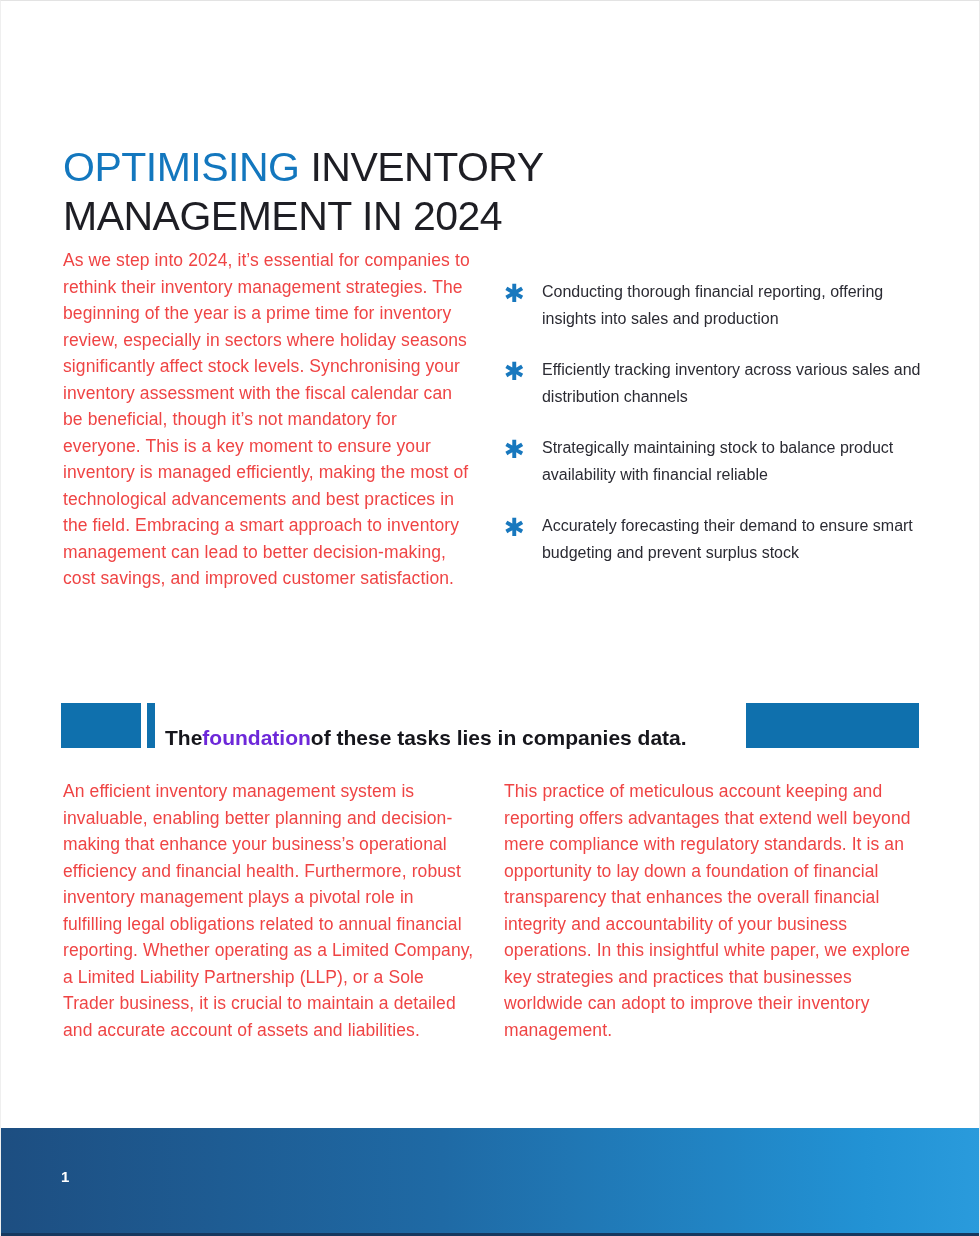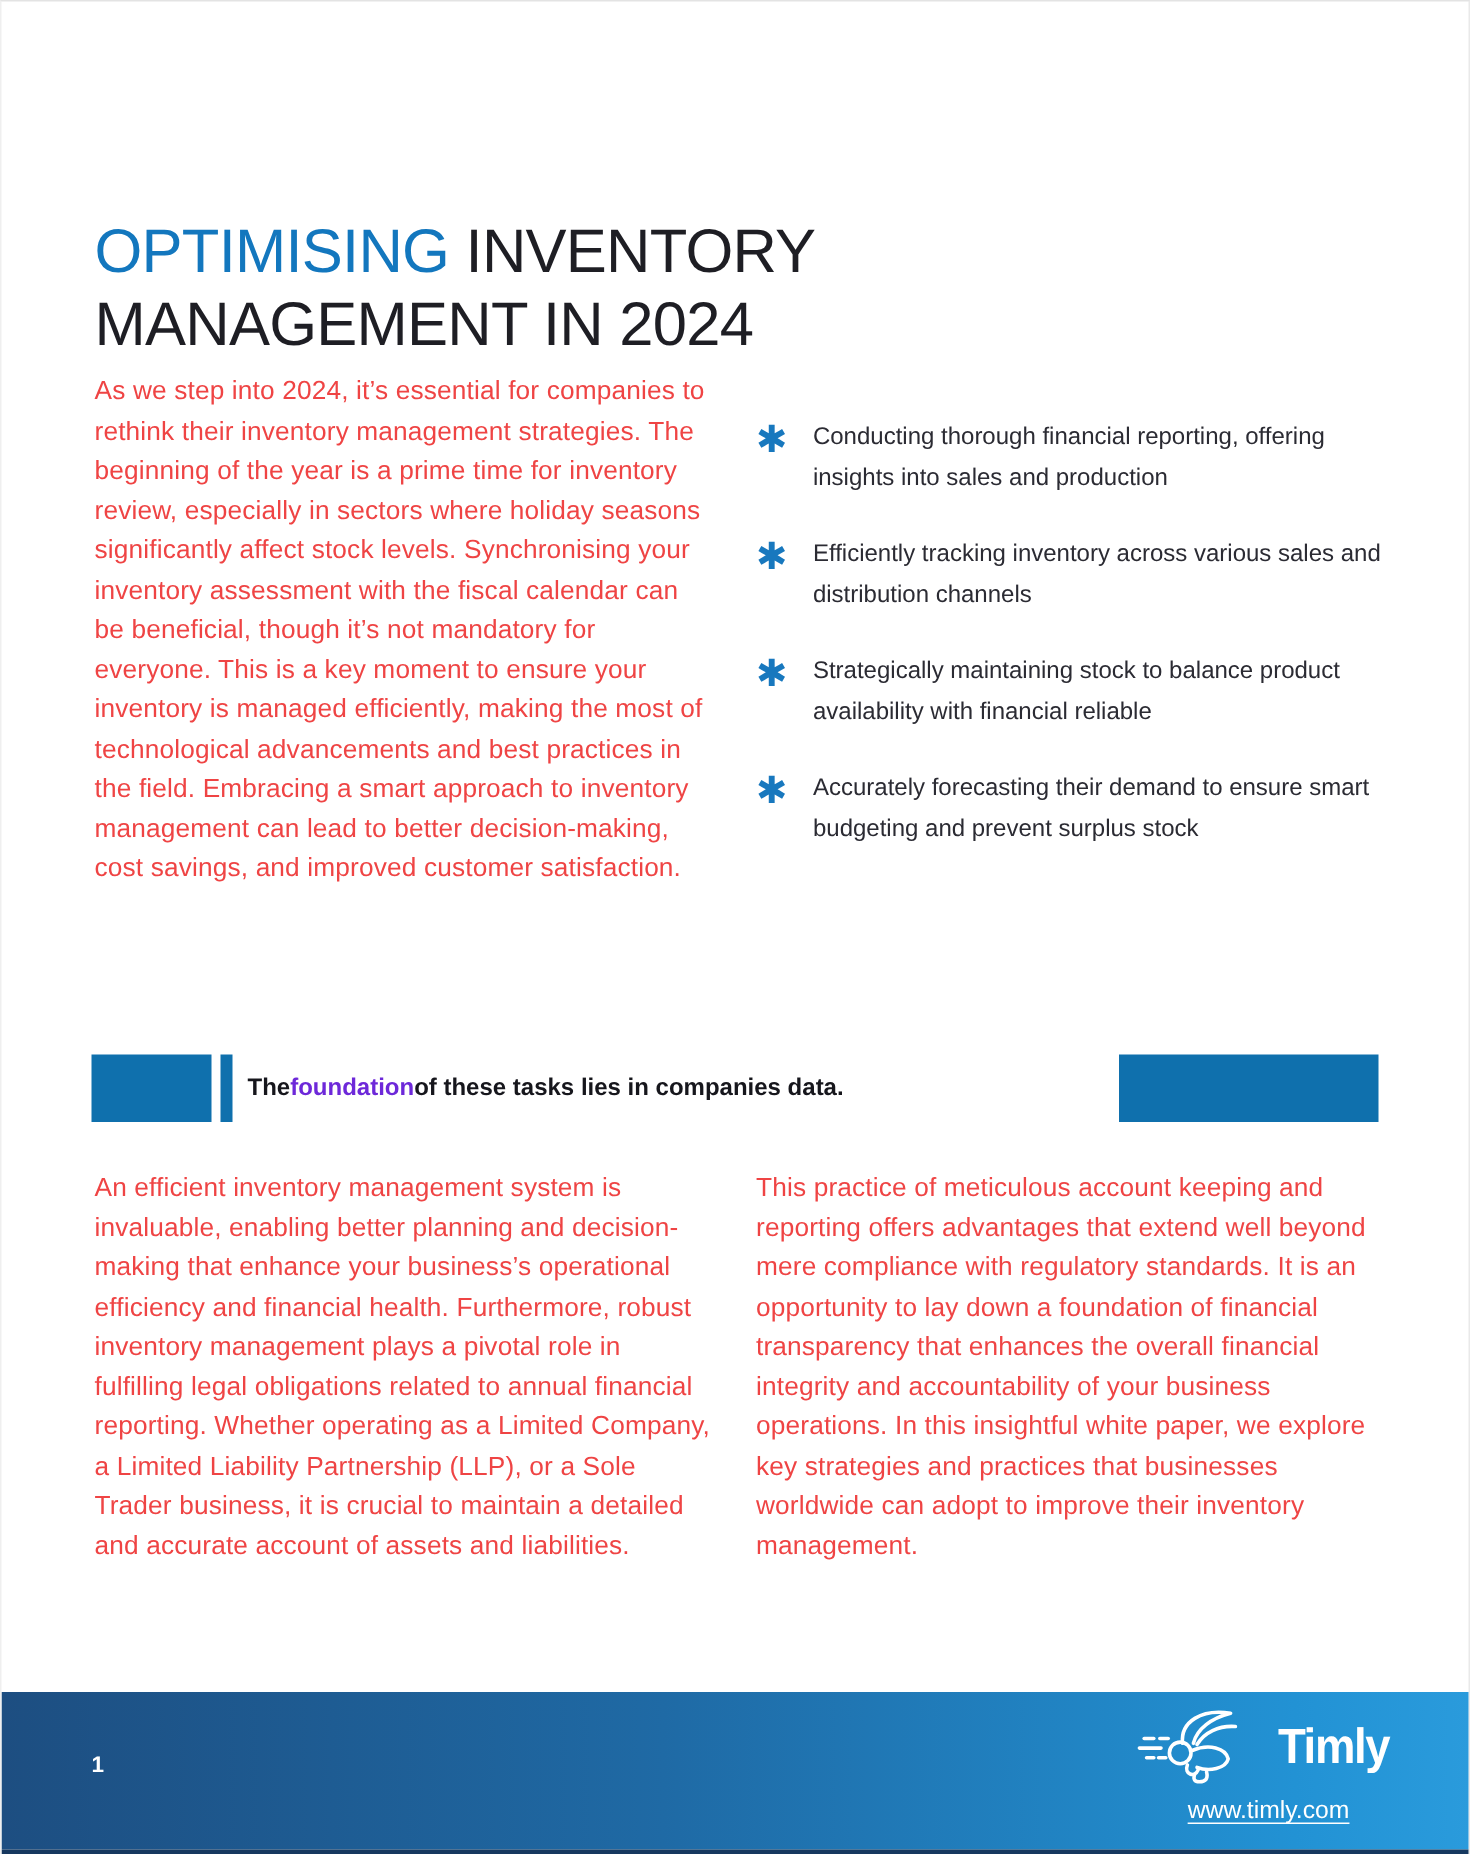--- a/index.html
+++ b/index.html
@@ -42,23 +42,23 @@
     flex: 0 0 auto; margin-top: 1px;
   }
   .bullet-item .btext { font-size: 16px; line-height: 26.5px; }
 
   
   .callout { position: absolute; left: 0; top: 702px; width: 980px; height: 45px; }
   .callout .block-left  { position: absolute; left: 60px;  top: 0; width: 80px;  height: 45px; background: #0f70ad; }
   .callout .bar         { position: absolute; left: 146px; top: 0; width: 8px;   height: 45px; background: #0f70ad; }
   .callout .block-right { position: absolute; left: 745px; top: 0; width: 173px; height: 45px; background: #0f70ad; }
   .callout .ctext {
-    position: absolute; left: 164px; top: 0; height: 45px; width: 575px;
+    position: absolute; left: 164px; top: 12px; height: 45px; width: 575px;
     display: flex; align-items: center;
-    font-size: 16px; font-weight: 700; color: #16161c; letter-spacing: 0;
+    font-size: 21px; font-weight: 700; color: #16161c; letter-spacing: 0;
     white-space: nowrap;
   }
   .callout .ctext .hl { color: #6d28d9; text-align: center; }
 
   
   .footer {
     position: absolute; left: 0; bottom: 0; width: 980px; height: 108px;
     background: linear-gradient(90deg, #1d4e81 0%, #1f6aa5 45%, #2292d4 88%, #2a9bdc 100%);
     border-bottom: 3px solid #16385f;
   }
@@ -118,39 +118,13 @@
       <span> of these tasks lies in companies data.</span>
     </div>
   <div class="block-right"></div>
 </div>
 
 <div id="body-left" class="copy">An efficient inventory management system is invaluable, enabling better planning and decision-making that enhance your business’s operational efficiency and financial health. Furthermore, robust inventory management plays a pivotal role in fulfilling legal obligations related to annual financial reporting. Whether operating as a Limited Company, a Limited Liability Partnership (LLP), or a Sole Trader business, it is crucial to maintain a detailed and accurate account of assets and liabilities.</div>
 <div id="body-right" class="copy">This practice of meticulous account keeping and reporting offers advantages that extend well beyond mere compliance with regulatory standards. It is an opportunity to lay down a foundation of financial transparency that enhances the overall financial integrity and accountability of your business operations. In this insightful white paper, we explore key strategies and practices that businesses worldwide can adopt to improve their inventory management.</div>
 
 <div class="footer">
   <div class="page-num">1</div>
-  <div class="brand-box">
-    <div class="logo-row">
-      <svg width="88" height="58" viewBox="0 0 110 70" fill="none" stroke="#ffffff" stroke-width="3" stroke-linecap="round" stroke-linejoin="round">
-
-        <path d="M6 30 H14"></path>
-          <path d="M19 30 H26"></path>
-        <path d="M2 38 H20"></path>
-        <path d="M8 46 H14"></path>
-          <path d="M18 46 H24"></path>
-
-        <path d="M38 34 C36 16 54 5 78 9 C62 13 50 22 47 34"></path>
-
-        <path d="M50 35 C56 25 68 19 82 20"></path>
-
-        <circle cx="36" cy="42" r="9"></circle>
-
-        <path d="M46 40 C60 34 74 38 76 47 C74 55 60 58 50 54"></path>
-
-        <path d="M42 52 C39 60 48 63 51 56"></path>
-
-        <path d="M58 58 q2 8 -6 8 q-6 0 -4 -6"></path>
-      </svg>
-      <div class="wordmark">Timly</div>
-    </div>
-    <div class="site-link">www.timly.com</div>
-  </div>
 </div>
 
 </body></html>

